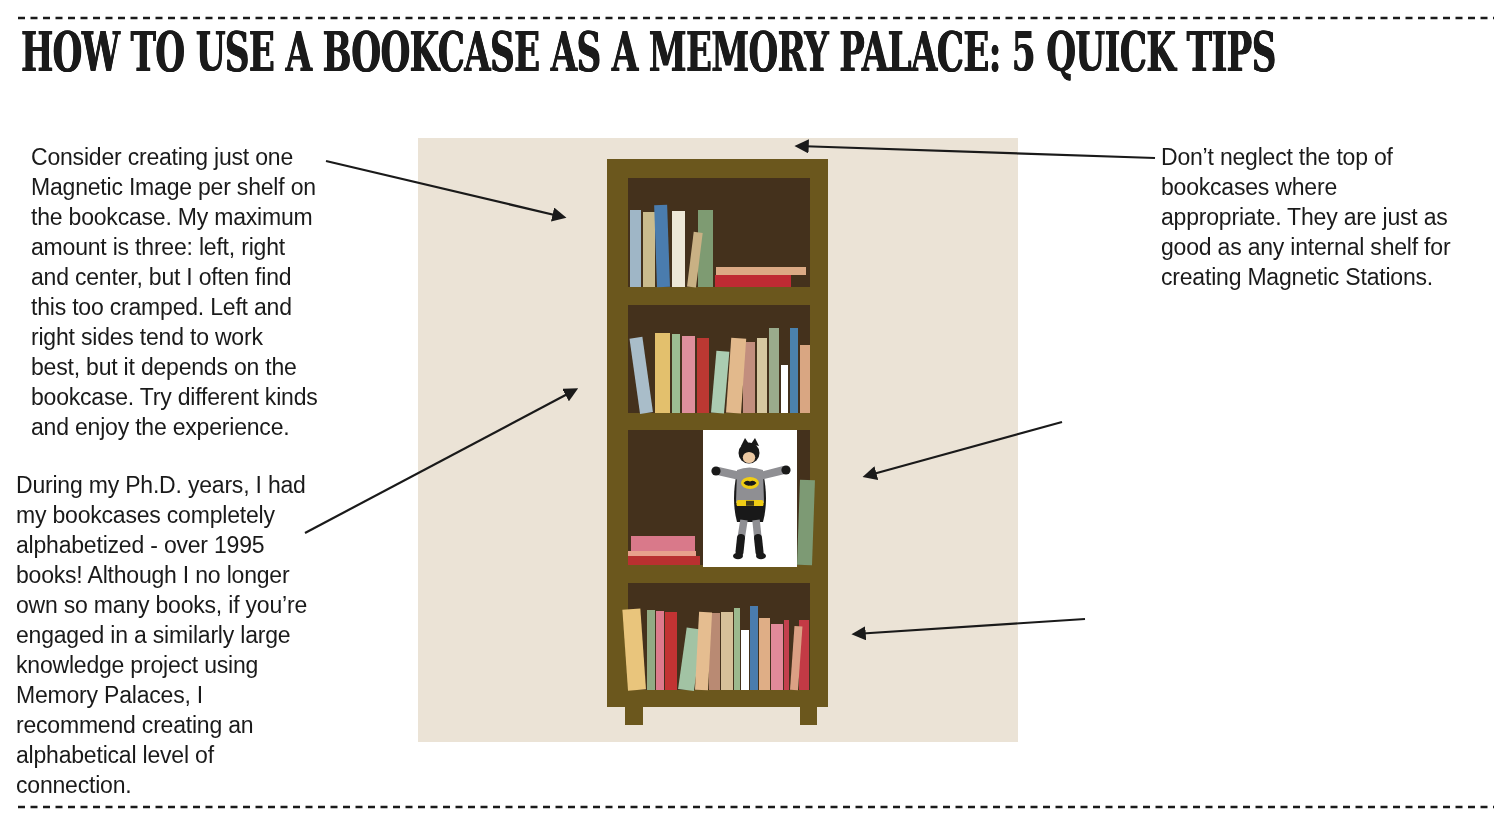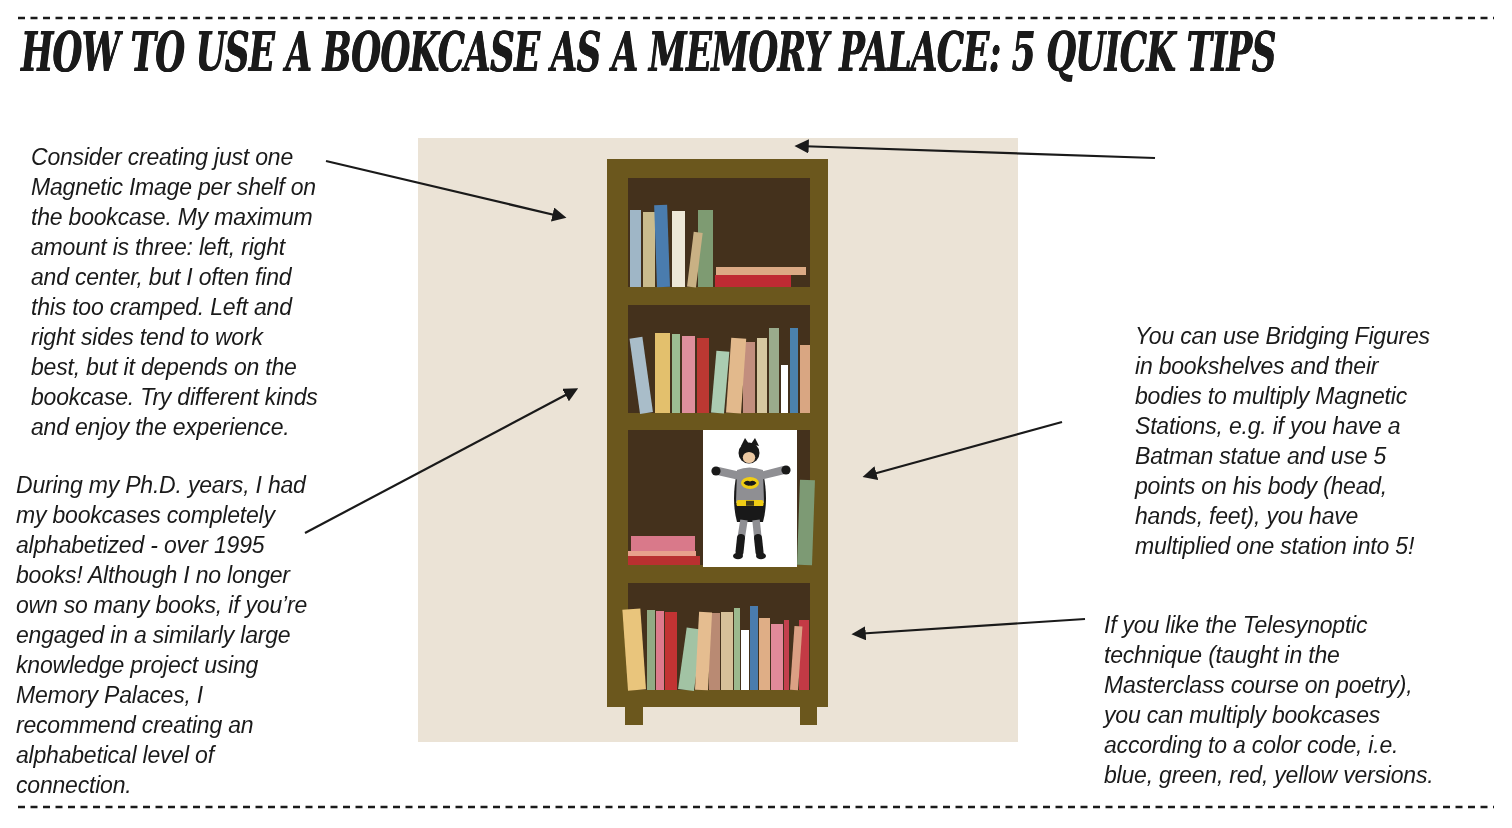--- a/index.html
+++ b/index.html
@@ -1,19 +1,19 @@
 <!DOCTYPE html>
 <html style="--page-bg: #ffffff; --ink: #1a1a1a; --panel-bg: #ebe3d6; --frame: #6b571d; --interior: #44311c; --photo-bg: #ffffff; --batman-gray: #8f8f93; --batman-dark: #191919; --batman-yellow: #f0cd15; --batman-skin: #ecc9a3;"><head>
 <meta charset="utf-8">
 <style>
   html,body{margin:0;padding:0;background:#fff;}
   .canvas{
     position:relative;width:1512px;height:828px;overflow:hidden;
     background:var(--page-bg,#fff);
-    font-family:"Liberation Sans",sans-serif;color:var(--ink,#1a1a1a);font-style:italic;
+    font-family:"Liberation Sans",sans-serif;color:var(--ink,#1a1a1a);
   }
   #overlay{position:absolute;left:0;top:0;width:1512px;height:828px;pointer-events:none;z-index:5;}
   .title{
     position:absolute;left:21px;top:22px;margin:0;
     font-family:"DejaVu Serif","Liberation Serif",serif;
     font-weight:700;font-size:55px;line-height:1.1;white-space:nowrap;
     transform:scaleX(0.62);transform-origin:0 0;letter-spacing:-1px;
     color:var(--ink);
     text-shadow:0.7px 0 var(--ink),-0.4px 0 var(--ink);
   }
@@ -186,28 +186,19 @@
 my bookcases completely
 alphabetized - over 1995
 books! Although I no longer
 own so many books, if you’re
 engaged in a similarly large
 knowledge project using
 Memory Palaces, I
 recommend creating an
 alphabetical level of
 connection.</p>
-  <p class="tip" id="tip-right-middle">You can use Bridging Figures
-in bookshelves and their
-bodies to multiply Magnetic
-Stations, e.g. if you have a
-Batman statue and use 5
-points on his body (head,
-hands, feet), you have
-multiplied one station into 5!</p>
-  <p class="tip" id="tip-right-bottom">If you like the Telesynoptic
-technique (taught in the
-Masterclass course on poetry),
-you can multiply bookcases
-according to a color code, i.e.
-blue, green, red, yellow versions.</p>
+  <p class="tip" id="tip-right-top">Don’t neglect the top of
+bookcases where
+appropriate. They are just as
+good as any internal shelf for
+creating Magnetic Stations.</p>
 
 </div>
 
 </body></html>

